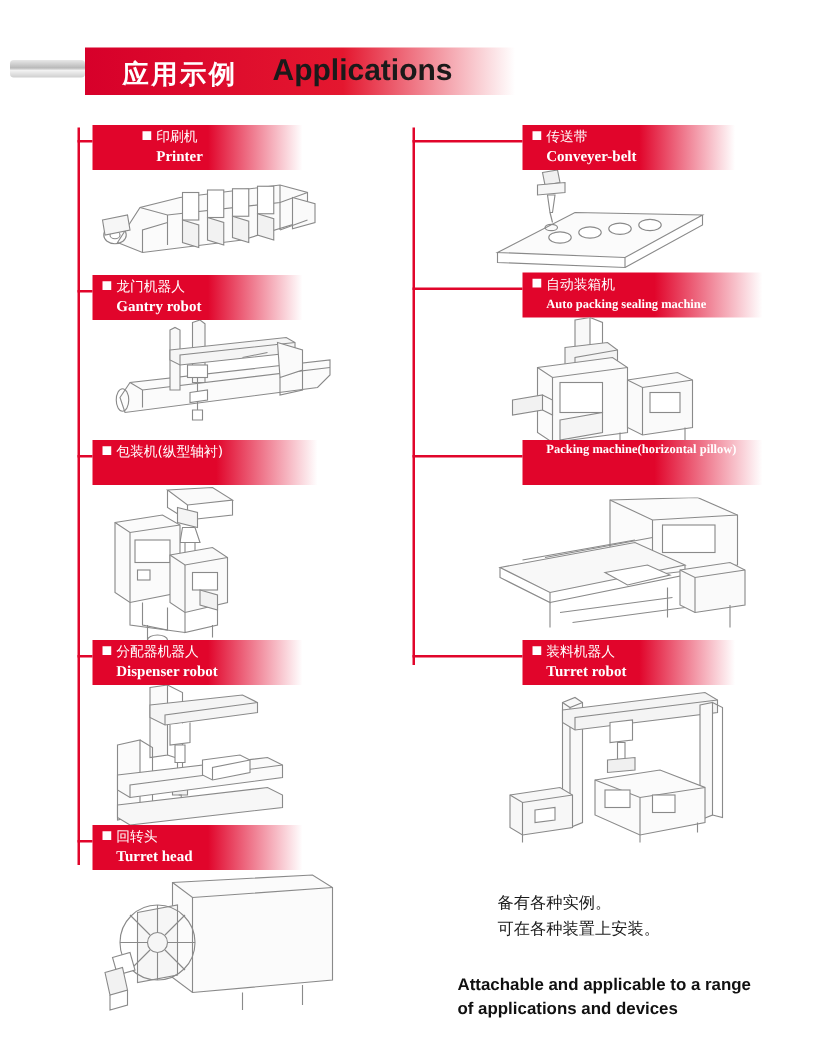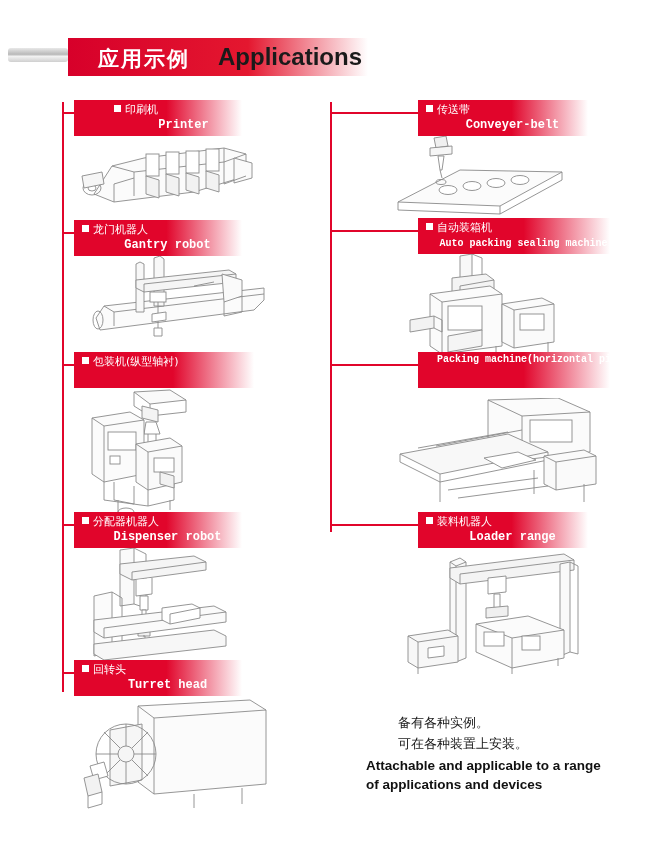--- a/index.html
+++ b/index.html
@@ -33,20 +33,21 @@
     border-radius: 3px;
   }
   .header-band {
     position: absolute;
     left: 68px;
     top: 8px;
     width: 300px;
     height: 38px;
     background: #e1052b;
     background: linear-gradient(to right, #d7002a 0%, #e4172f 60%, #ffffff 100%);
+    padding-left: 44px;
   }
   .header-band .cn {
     position: absolute;
     left: 30px;
     top: 7px;
     color: #ffffff;
     font-size: 21px;
     font-weight: bold;
     letter-spacing: 2px;
     font-family: "DejaVu Sans", sans-serif;
@@ -109,22 +110,21 @@
     margin-right: 4px;
     vertical-align: 1px;
   }
   .label .en {
     display: block;
     font-size: 12px;
     font-weight: bold;
     line-height: 15px;
     padding-left: 11px;
     white-space: nowrap;
-    font-family: Liberation Mono, monospace;
-    text-align: center;
+    font-family: Liberation Serif, serif;
   }
   .label.small .en { font-size: 10.5px; }
   .label.xsmall .en { font-size: 10px; }
 
   .art {
     position: absolute;
     left: 12px;
   }
   .art svg { display: block; }
 
@@ -142,21 +142,21 @@
     font-family: "DejaVu Sans", sans-serif;
     margin-left: 32px;
   }
   .footer .en-line {
     font-size: 13.5px;
     font-weight: bold;
     line-height: 19px;
     color: #111111;
     font-family: "Liberation Sans", sans-serif;
   }
-  .footer .en-block { margin-top: 2px; }
+  .footer .en-block { margin-top: 24px; }
 </style>
 </head>
 <body>
 
 <div class="header">
   <div class="header-bar-left"></div>
   <div class="header-band">
     <span class="cn">应用示例</span>
     <span class="en">Applications</span>
   </div>
@@ -398,21 +398,21 @@
         <path d="M60 92 L150 80 M70 100 L160 88"></path>
       </g>
     </svg>
   </div>
 </div>
 
 <div class="item" style="left:330px; top:512px;">
   <div class="branch" style="width:88px;"></div>
   <div class="label" style="left:88px; width:170px;">
     <span class="cn">装料机器人</span>
-    <span class="en">Loader range</span>
+    <span class="en">Turret robot</span>
   </div>
   <div class="art" style="left:58px; top:40px;">
     <svg width="210" height="125" viewBox="0 0 210 125">
       <g fill="none" stroke="#8a8a8a" stroke-width="0.9">
         <path d="M62 10 L72 6 L78 10 L78 106 L68 110 L62 106 Z" fill="#f9f9f9"></path>
         <path d="M62 10 L68 14 L78 10 M68 14 L68 110"></path>
         <path d="M62 16 L176 2 L186 8 L186 18 L72 32 L62 26 Z" fill="#f4f4f4"></path>
         <path d="M72 32 L72 22 L186 8"></path>
         <path d="M172 12 L182 10 L182 100 L172 104 Z" fill="#f9f9f9"></path>
         <path d="M182 10 L190 14 L190 102 L182 100"></path>

